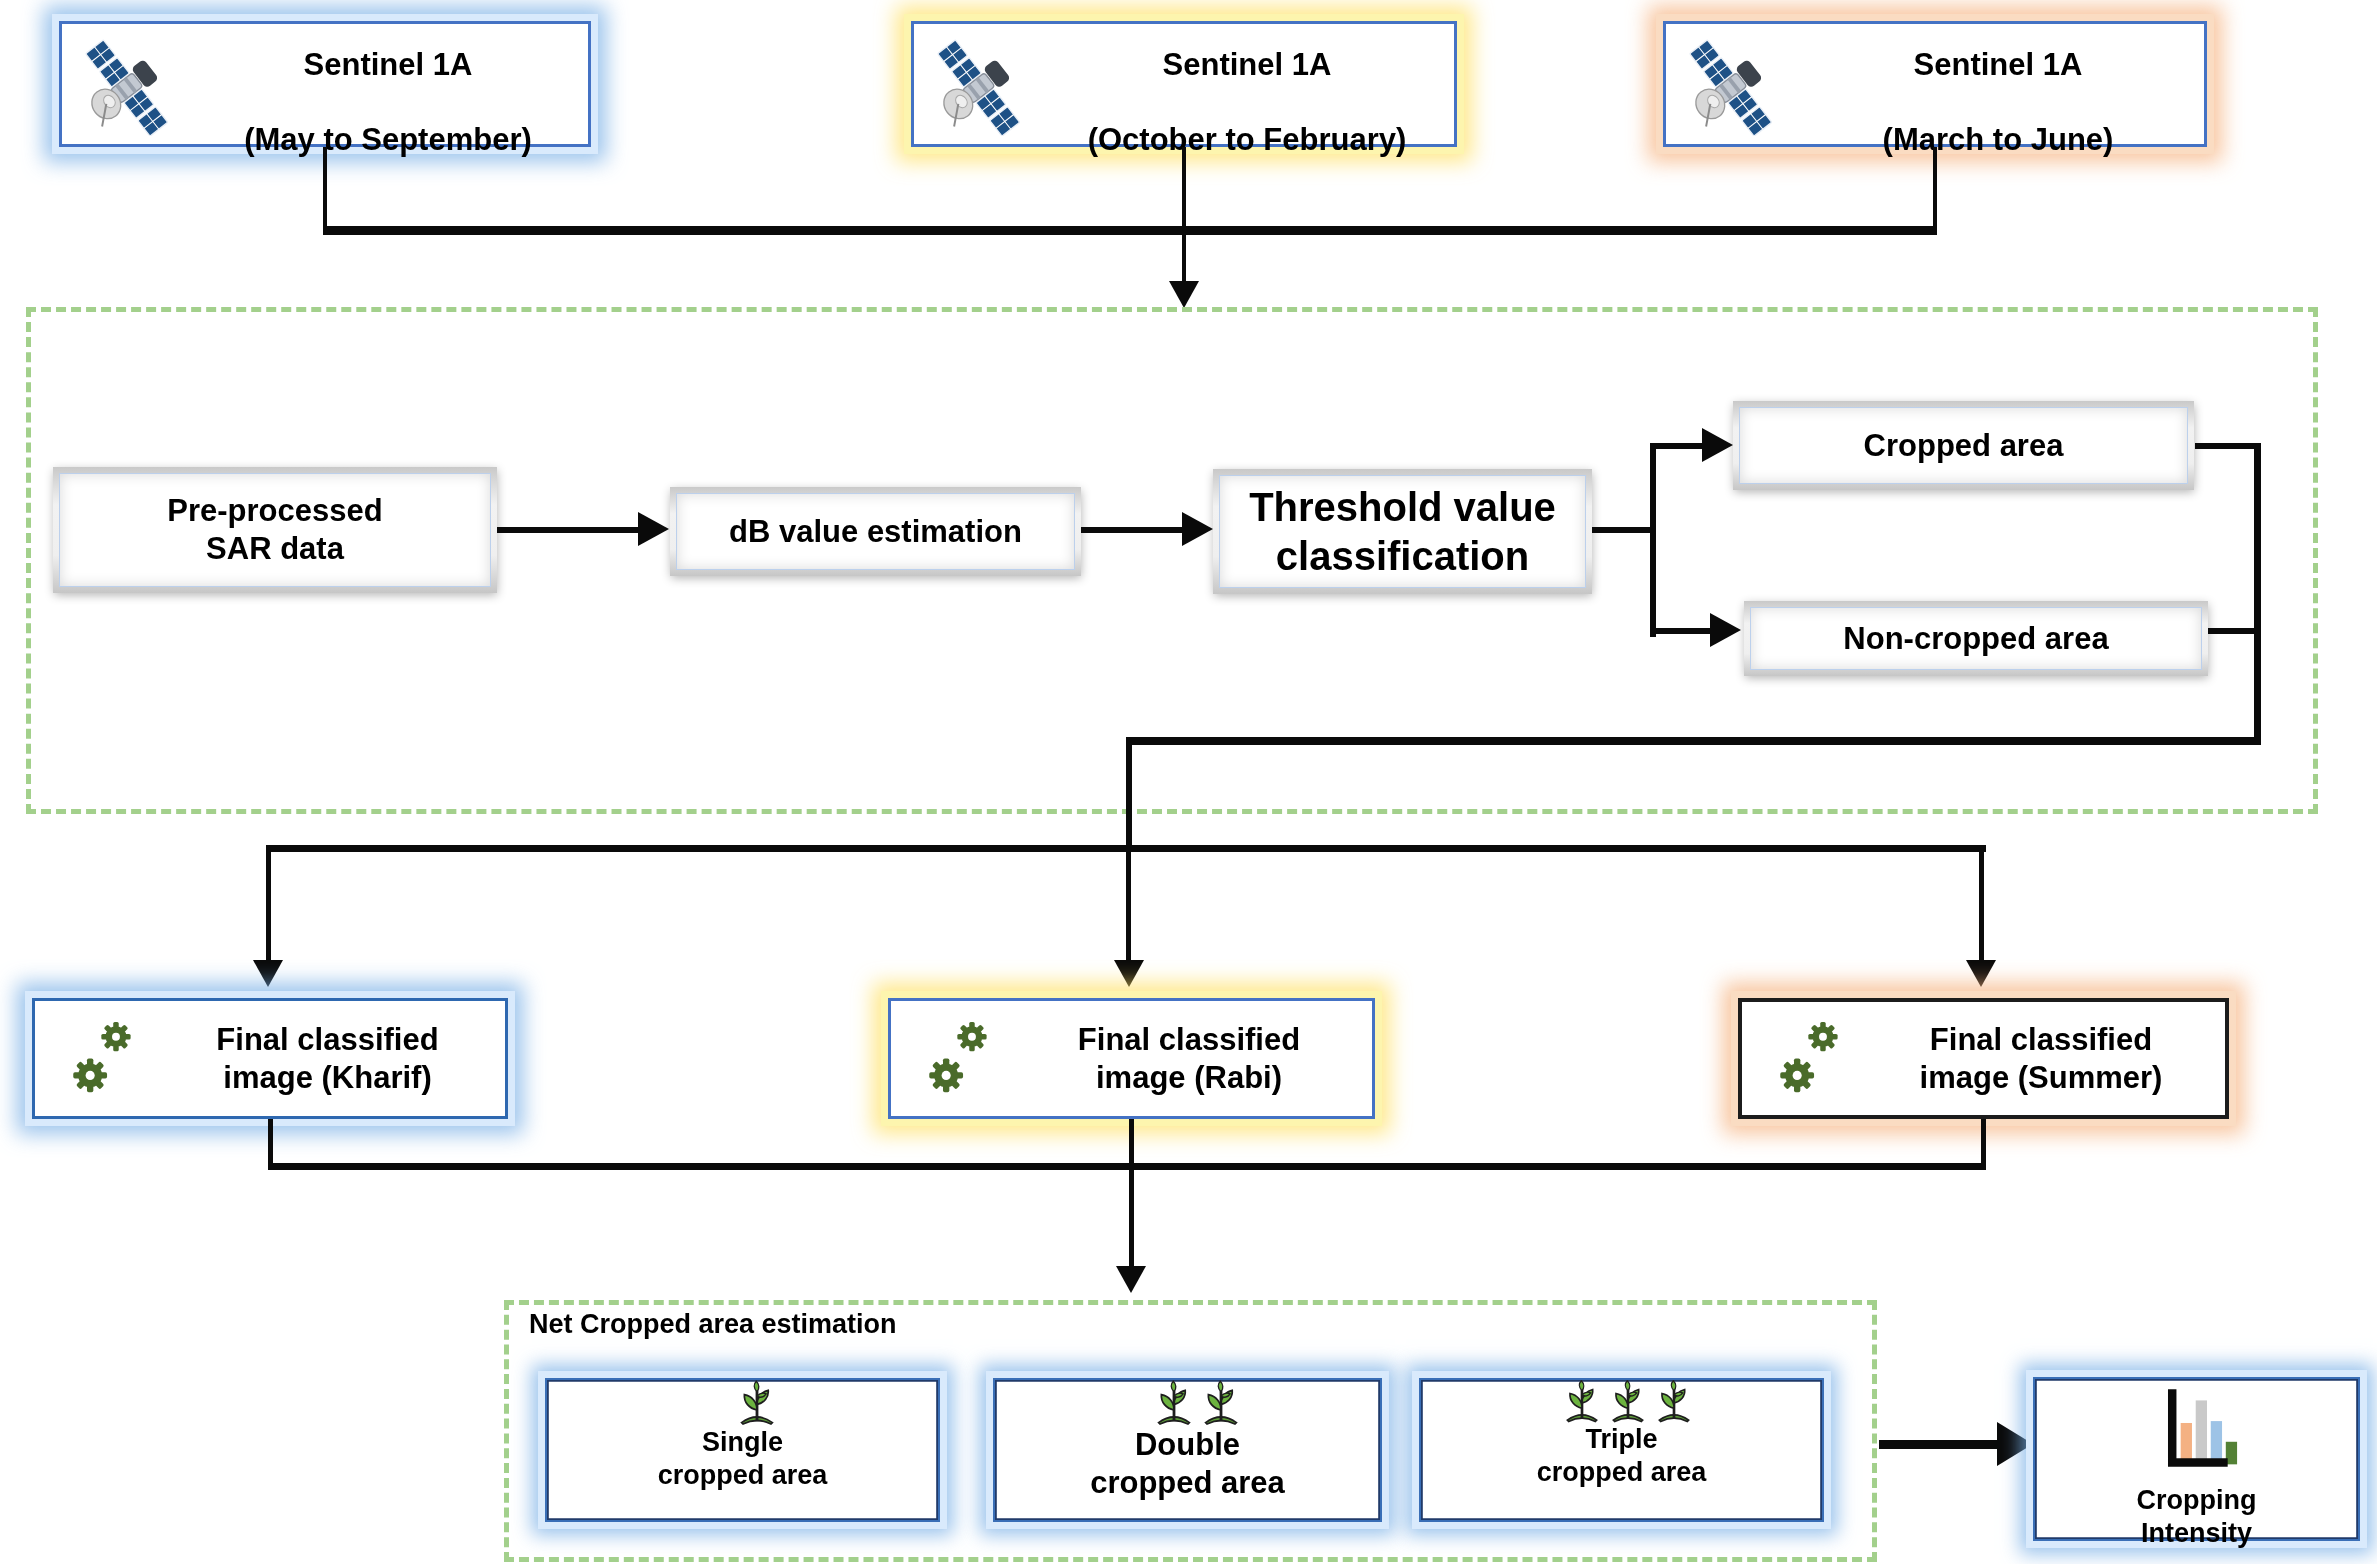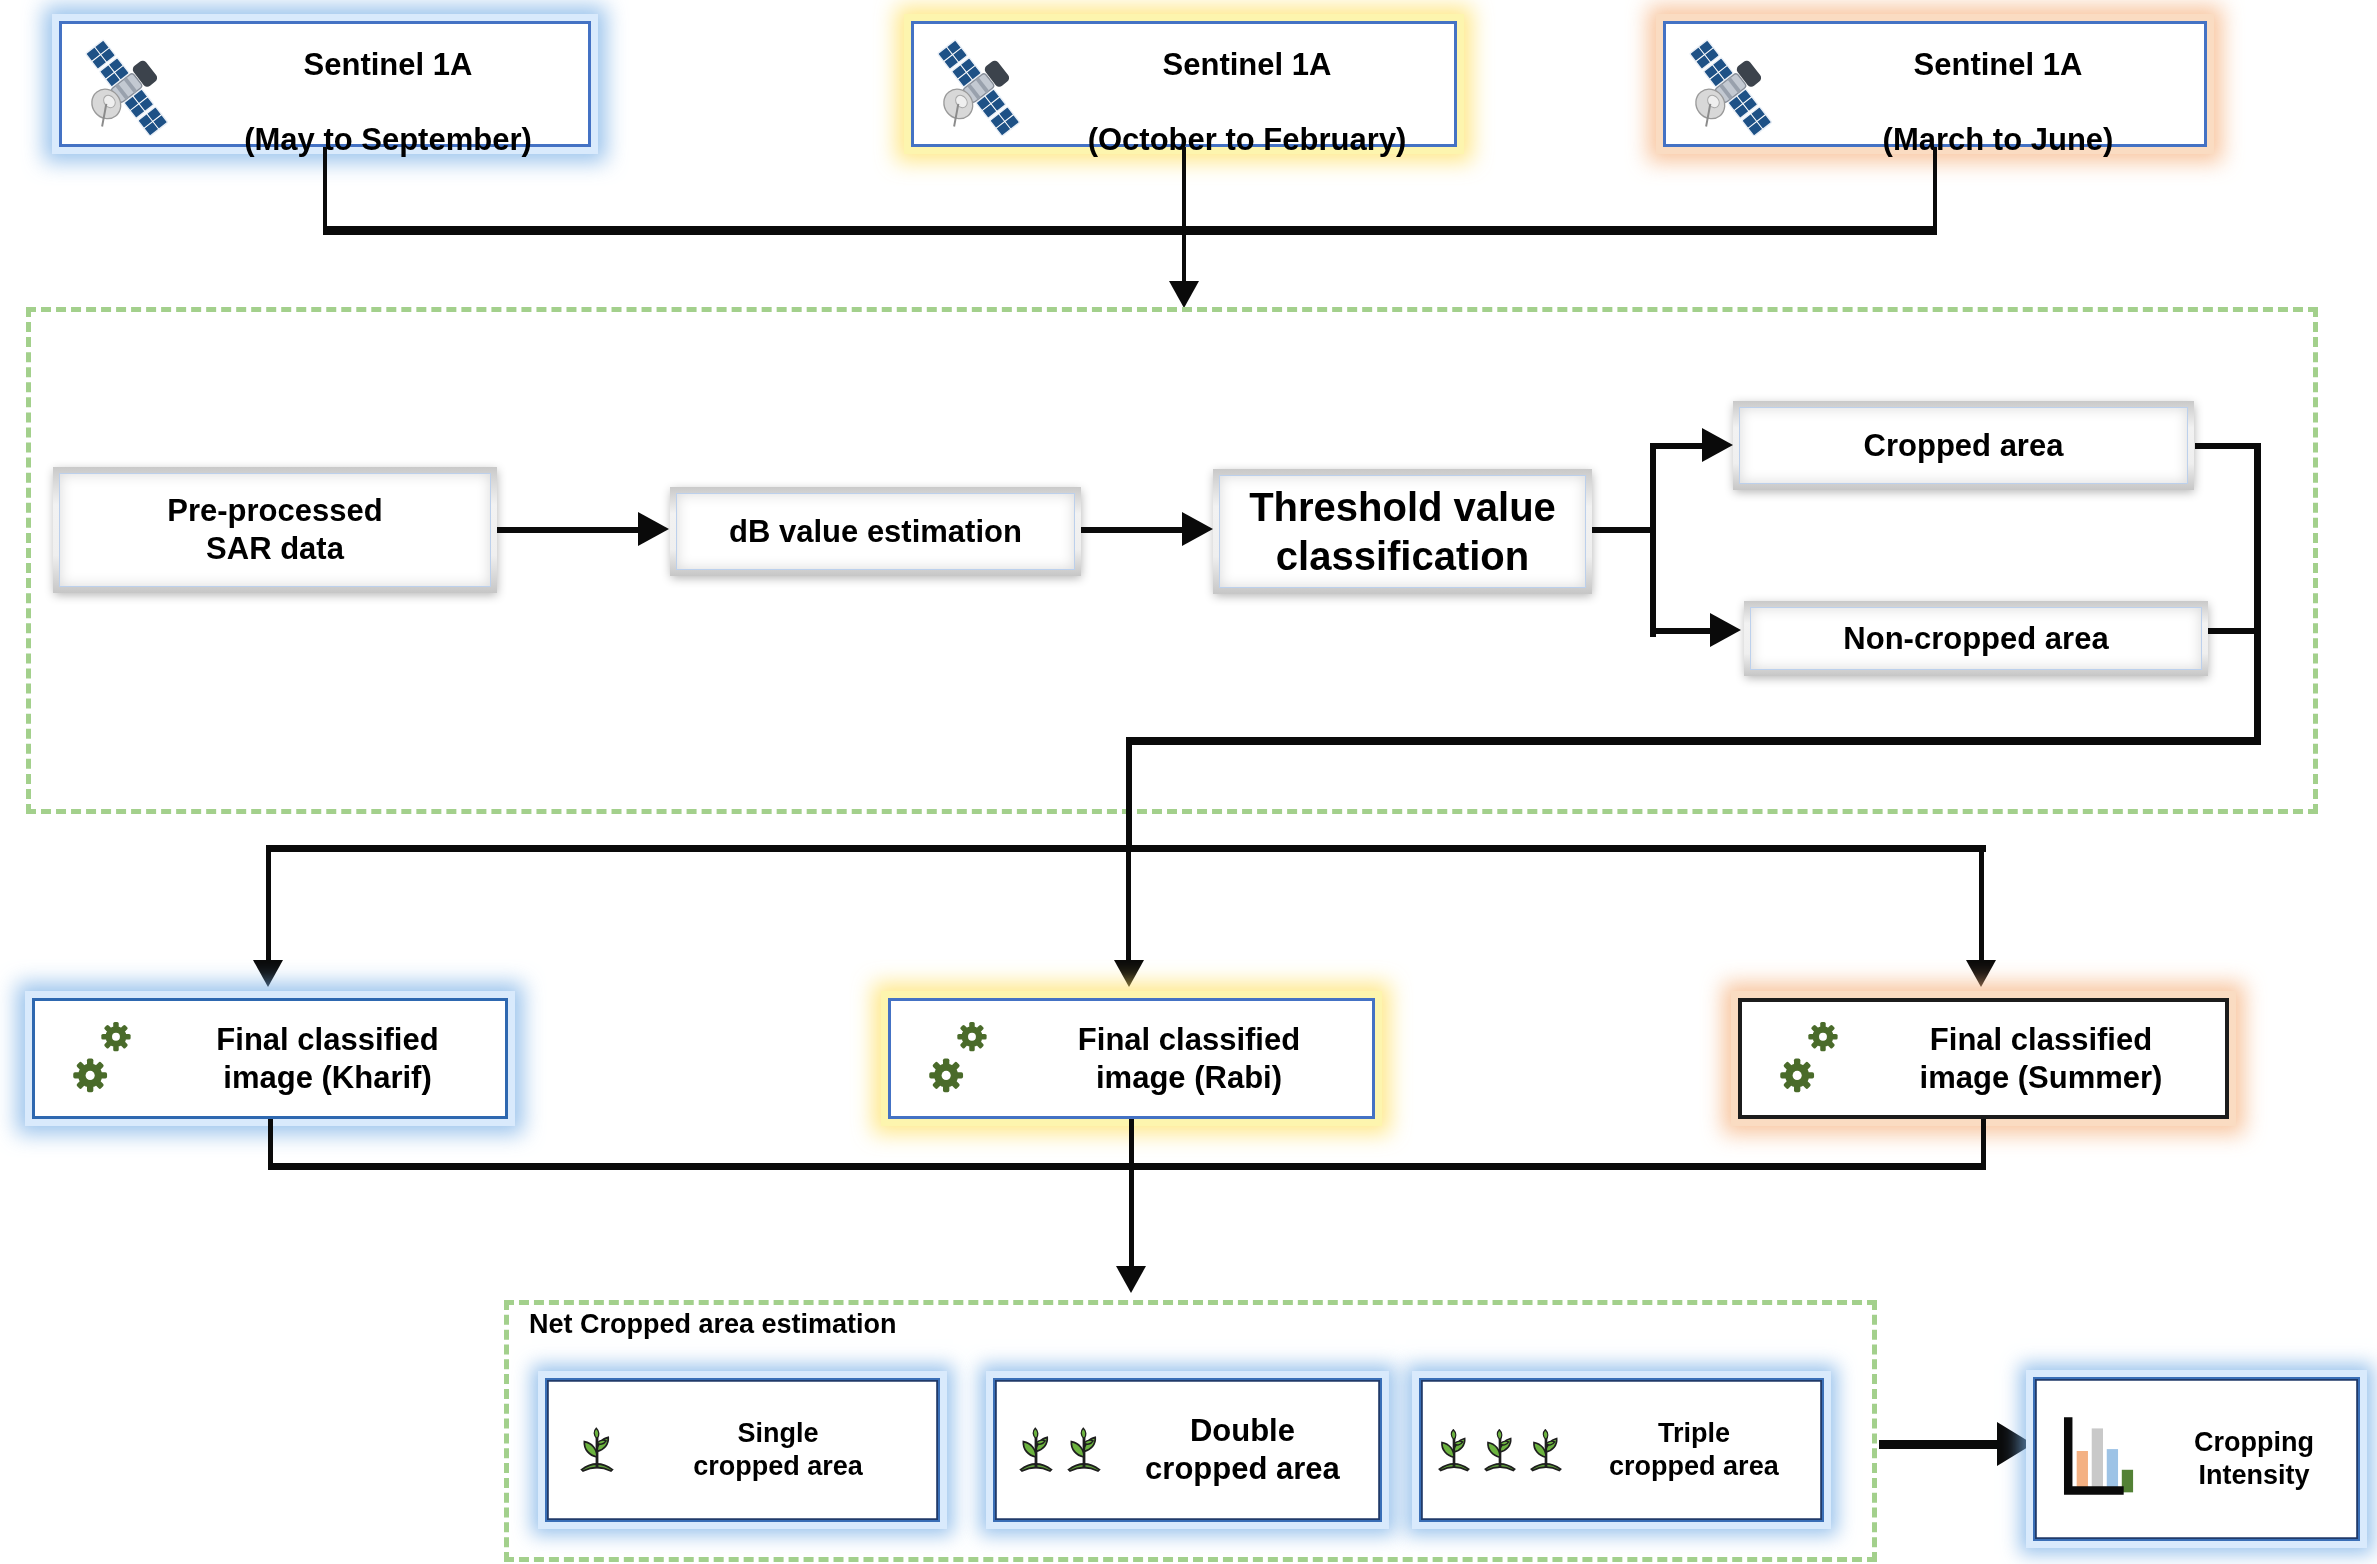--- a/index.html
+++ b/index.html
@@ -8,21 +8,21 @@
   .abs{position:absolute;}
   .lbl{font-weight:bold;color:#000;text-align:center;white-space:pre-line;line-height:1.22;}
 
   
   .gbox{position:absolute;background:#ffffff;display:flex;align-items:center;box-sizing:border-box;}
   .glow-blue  {border:3.5px solid #4472C4;box-shadow:0 0 0 7px #d9eafc, 0 0 20px 15.3px rgba(120,175,230,.75);}
   .glow-yellow{border:3.5px solid #4472C4;box-shadow:0 0 0 7px #fdf5ae, 0 0 20px 15.3px rgba(255,224,100,.75);}
   .glow-orange{border:3.5px solid #4472C4;box-shadow:0 0 0 7px #fadcc2, 0 0 20px 15.3px rgba(246,178,125,.75);}
   .bord-navy  {border:3.5px solid #2E68B0;}
   .bord-black {border:4.1px solid #1c1c1c;}
-  .bord-bblue {border:2.9px solid #3A6FB7;box-shadow:inset 0 0 0 1.8px #203a69, 0 0 0 7px #d9eafc, 0 0 17.6px 13px rgba(120,175,230,.75);}
+  .bord-bblue {border:2.9px solid #3A6FB7;box-shadow:inset 0 0 0 1.8px #203a69, 0 0 0 7px #d9eafc, 0 0 17.6px 13px rgba(120,175,230,.75);flex-direction:column;}
 
   
   .pbox{position:absolute;background:linear-gradient(180deg,#c9c9c9,#f2f2f2 30%,#efefef 70%,#c6c6c6);
         padding:5.9px;box-sizing:border-box;box-shadow:1.2px 2.9px 9.4px rgba(0,0,0,.30);}
   .pbox-inner{width:100%;height:100%;box-sizing:border-box;border:1.8px solid #bcd0ec;background:#ffffff;
         box-shadow:inset 0 0 14px #d9d9d9;display:flex;align-items:center;justify-content:center;}
 
   
   .ln{position:absolute;background:#0a0a0a;}
   .arr-down{position:absolute;width:0;height:0;border-left:23.5px solid transparent;

